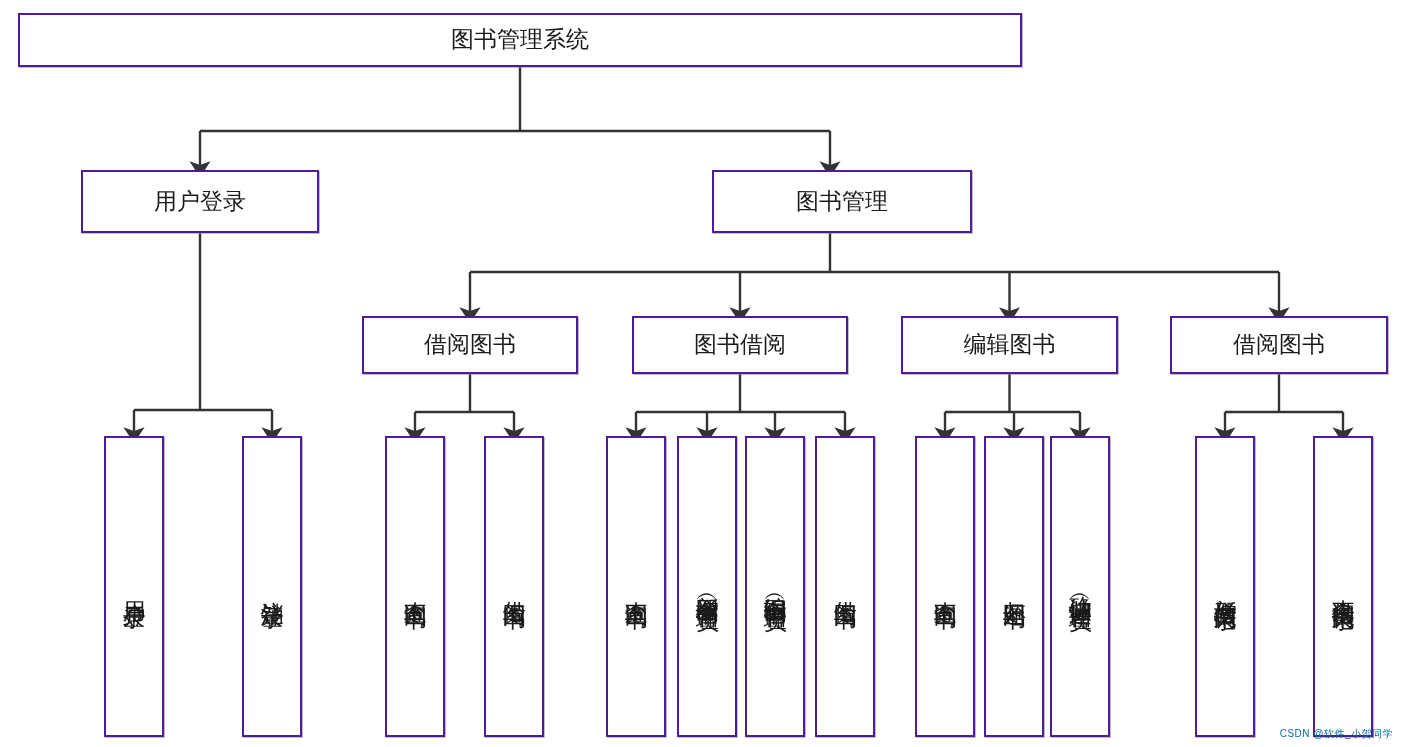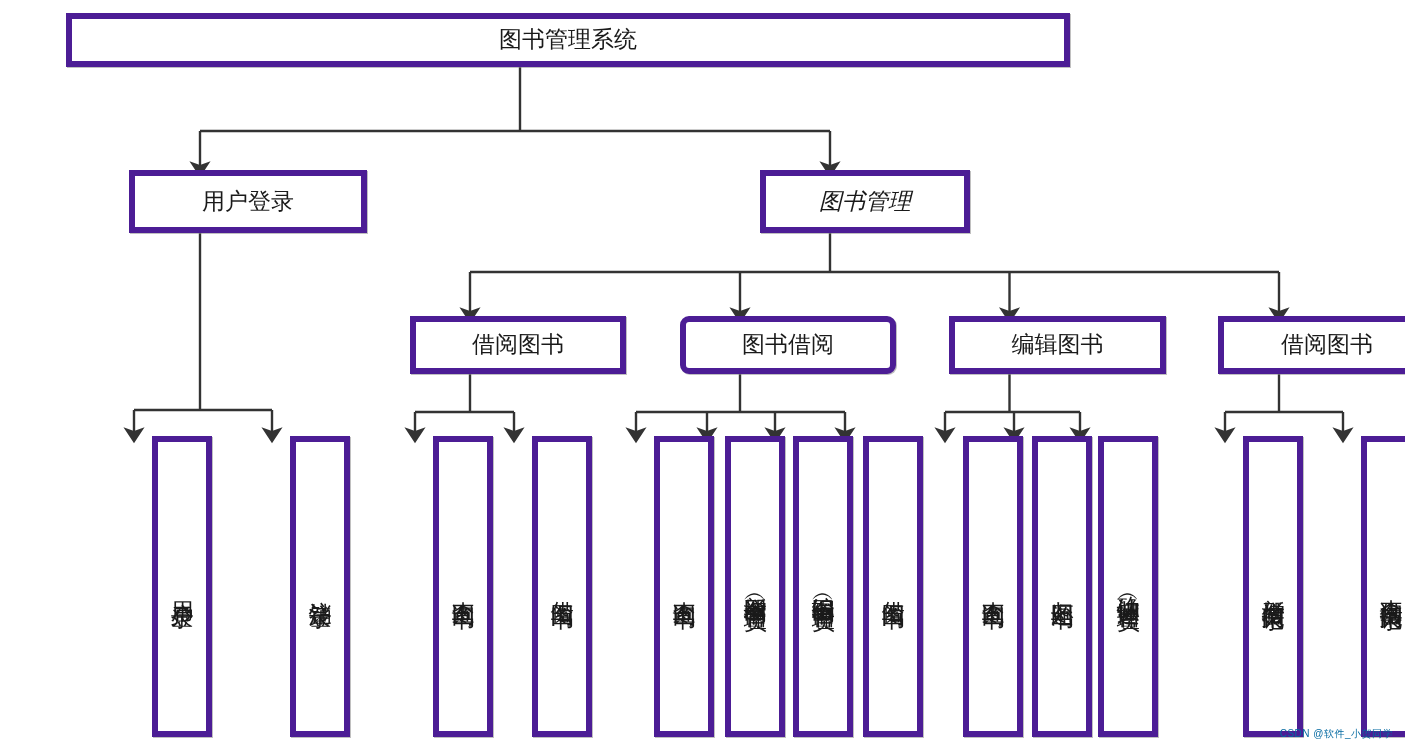--- a/index.html
+++ b/index.html
@@ -25,27 +25,26 @@
     position: absolute;
     left: 0;
     top: 0;
     width: 1405px;
     height: 747px;
     pointer-events: none;
   }
   .node {
     position: absolute;
     box-sizing: border-box;
-    border: 6px solid #4c1d95;
+    border: 2px solid #4c1d95;
     background: #ffffff;
     display: flex;
     align-items: center;
     justify-content: center;
     box-shadow: 1px 1px 0 rgba(140,140,140,0.55);
-    margin-left: 48px;
   }
   .node .label {
     color: #1a1a1a;
     text-align: center;
     line-height: 1.18;
     white-space: nowrap;
   }
   .node.horizontal .label {
     font-size: 23px;
   }
@@ -117,27 +116,27 @@
         <path d="M1343,412 L1343,435" stroke="#333333" stroke-width="2.4" fill="none" marker-end="url(#arrowhead)"></path>
       </g>
   </svg>
   <div id="node-layer">
       <div class="node horizontal root" style="left: 18px; top: 13px; width: 1004px; height: 54px;">
         <span class="label">图书管理系统</span>
       </div>
       <div class="node horizontal" style="left: 81px; top: 170px; width: 238px; height: 63px;">
         <span class="label">用户登录</span>
       </div>
-      <div class="node horizontal" style="left: 712px; top: 170px; width: 210px; height: 63px; font-style: italic;">
+      <div class="node horizontal" style="left: 712px; top: 170px; width: 260px; height: 63px;">
         <span class="label">图书管理</span>
       </div>
       <div class="node horizontal" style="left: 362px; top: 316px; width: 216px; height: 58px;">
         <span class="label">借阅图书</span>
       </div>
-      <div class="node horizontal" style="left: 632px; top: 316px; width: 216px; height: 58px; border-radius: 9px;">
+      <div class="node horizontal" style="left: 632px; top: 316px; width: 216px; height: 58px;">
         <span class="label">图书借阅</span>
       </div>
       <div class="node horizontal" style="left: 901px; top: 316px; width: 217px; height: 58px;">
         <span class="label">编辑图书</span>
       </div>
       <div class="node horizontal" style="left: 1170px; top: 316px; width: 218px; height: 58px;">
         <span class="label">借阅图书</span>
       </div>
       <div class="node vertical" style="left: 104px; top: 436px; width: 60px; height: 301px;">
         <span class="label">用户登录</span>

